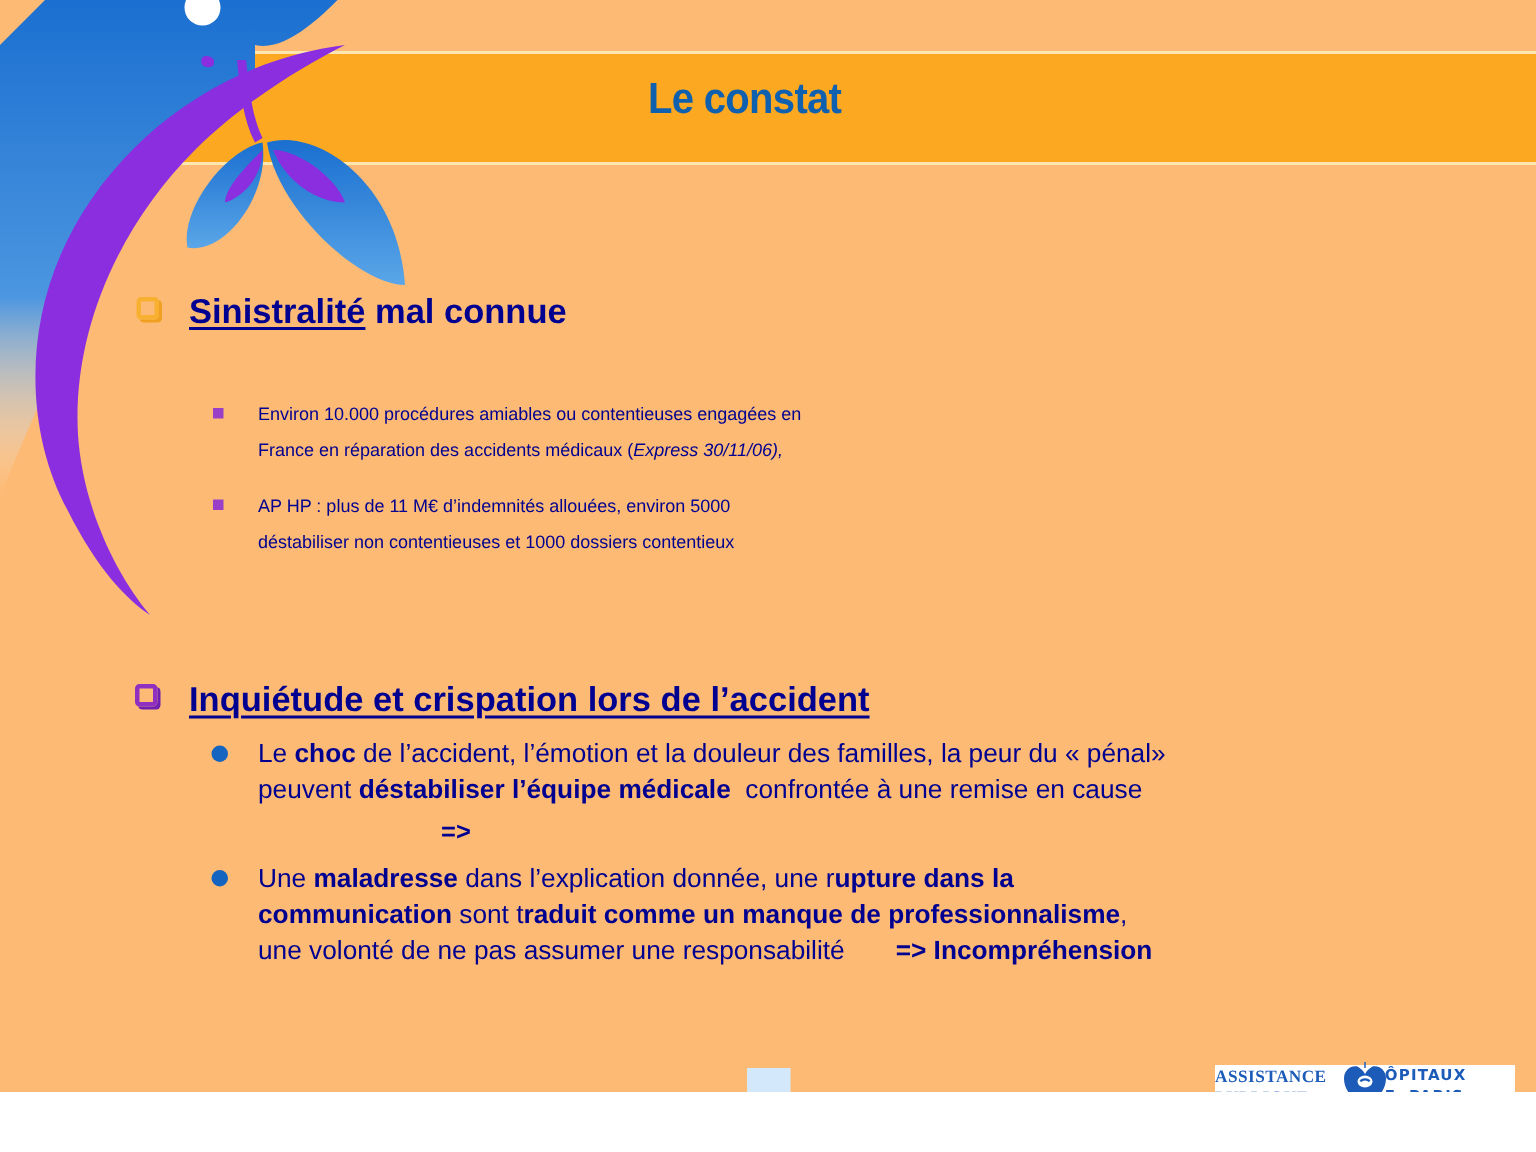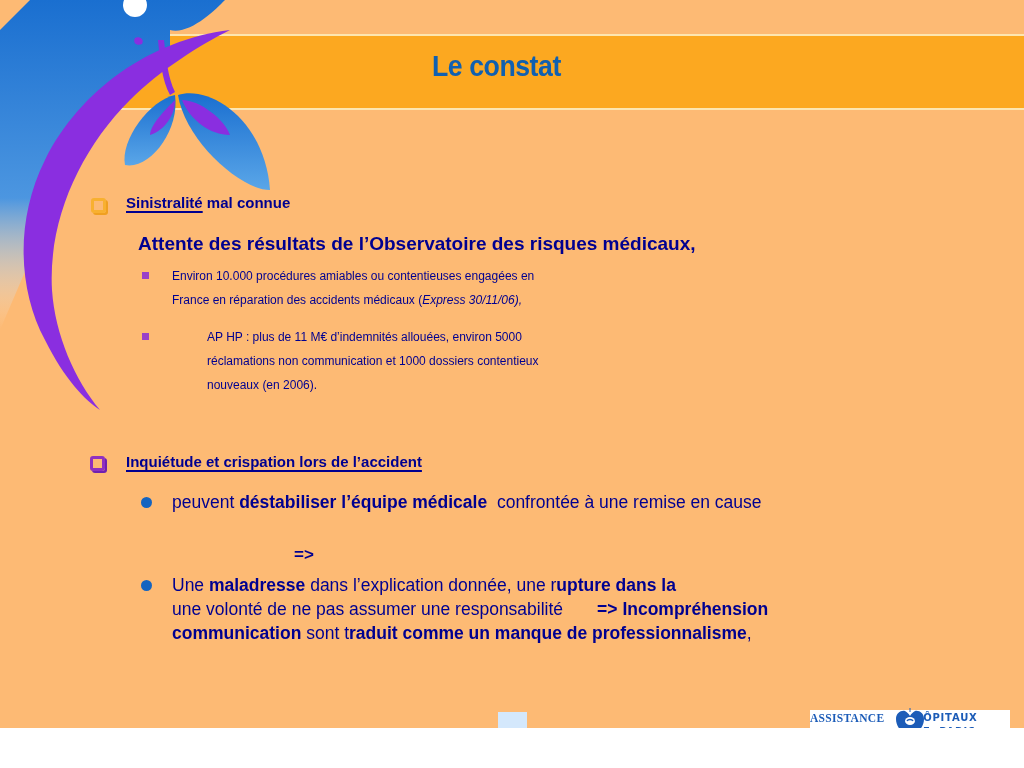--- a/index.html
+++ b/index.html
@@ -14,21 +14,21 @@
     .header-band::after { content: ""; position: absolute; left: 0; bottom: -2px; width: 100%; height: 2px; background: #fde6b0; }
 
     .slide-title { position: absolute; left: 432px; top: 50px; font-family: "Liberation Sans", sans-serif; font-weight: bold; font-size: 29px; color: #1060b0; letter-spacing: -0.5px; transform: scaleX(0.92); transform-origin: left; }
 
     
     .deco { position: absolute; left: 0; top: 0; width: 360px; height: 440px; }
 
     
     .content { position: absolute; left: 0; top: 0; width: 1024px; height: 700px; }
 
-    .l1 { position: absolute; font-weight: bold; font-size: 15px; color: #000090; white-space: nowrap; }
+    .l1 { position: absolute; font-weight: bold; font-size: 23px; color: #000090; white-space: nowrap; }
     .l1 .u { text-decoration: underline; text-decoration-thickness: 2px; text-underline-offset: 3px; }
     .sq-bullet { position: absolute; width: 15px; height: 15px; border-radius: 3px; }
     .sq-bullet.orange { border: 3px solid #f8b030; box-shadow: 2px 2px 0 #f0a020; }
     .sq-bullet.purple { border: 3px solid #9030c0; box-shadow: 2px 2px 0 #7020b0; }
 
     .sub-heading { position: absolute; left: 138px; top: 233px; font-weight: bold; font-size: 19px; color: #000090; white-space: nowrap; }
 
     .l2 { position: absolute; font-size: 12px; color: #000090; line-height: 24px; white-space: nowrap; }
     .l2 i { font-style: italic; }
     .mini-sq { position: absolute; width: 7px; height: 7px; background: #9a40c8; }
@@ -84,49 +84,48 @@
     <path d="M135,38 C138,36 145,38 142,44 C138,46 132,44 135,38 Z" fill="#8a2ee0"></path>
   </svg>
 
   <div class="slide-title">Le constat</div>
 
   <div class="content">
 
     <div class="sq-bullet orange" style="left:91px; top:198px;"></div>
     <div class="l1" style="left:126px; top:194px;"><span class="u">Sinistralité</span><span> mal connue</span></div>
 
-    <div class="sub-heading">Attente des résultats de l’Observatoire des risques médicaux,</div>
 
     <div class="mini-sq" style="left:142px; top:272px;"></div>
     <div class="l2" style="left:172px; top:264px;">
       <div>Environ 10.000 procédures amiables ou contentieuses engagées en</div>
       <div><span>France en réparation des accidents médicaux (</span><i>Express 30/11/06),</i></div>
     </div>
 
     <div class="mini-sq" style="left:142px; top:333px;"></div>
-    <div class="l2" style="left:172px; top:325px;margin-left:35px;">
+    <div class="l2" style="left:172px; top:325px;">
       <div>AP HP : plus de 11 M€ d’indemnités allouées, environ 5000</div>
-      <div>réclamations non communication et 1000 dossiers contentieux</div>
-      <div>nouveaux (en 2006).</div>
+      <div>déstabiliser non contentieuses et 1000 dossiers contentieux</div>
     </div>
 
     <div class="sq-bullet purple" style="left:90px; top:456px;"></div>
     <div class="l1" style="left:126px; top:453px;"><span class="u">Inquiétude et crispation lors de l’accident</span></div>
 
     <div class="dot" style="left:141px; top:497px;"></div>
     <div class="l3" style="left:172px; top:490px;">
+      <div><span>Le </span><b>choc</b><span> de l’accident, l’émotion et la douleur des familles, la peur du « pénal»</span></div>
       <div><span>peuvent </span><b>déstabiliser l’équipe médicale</b><span style="white-space:pre">  confrontée à une remise en cause</span></div>
     </div>
     <div class="arrow-line">=&gt;</div>
 
     <div class="dot" style="left:141px; top:580px;"></div>
     <div class="l3" style="left:172px; top:573px;">
       <div><span>Une </span><b>maladresse</b><span> dans l’explication donnée, une r</span><b>upture dans la</b></div>
+      <div><b>communication</b><span> sont t</span><b>raduit comme un manque de professionnalisme</b><span>,</span></div>
       <div><span>une volonté de ne pas assumer une responsabilité</span><span style="display:inline-block; width:34px;"></span><b>=&gt; Incompréhension</b></div>
-      <div><b>communication</b><span> sont t</span><b>raduit comme un manque de professionnalisme</b><span>,</span></div>
     </div>
   </div>
 
   <div class="footer-line"></div>
   <div class="page-box">
     <div class="page-num">4</div>
   </div>
 
   <div class="aphp-logo">
     <div class="aphp-left">

